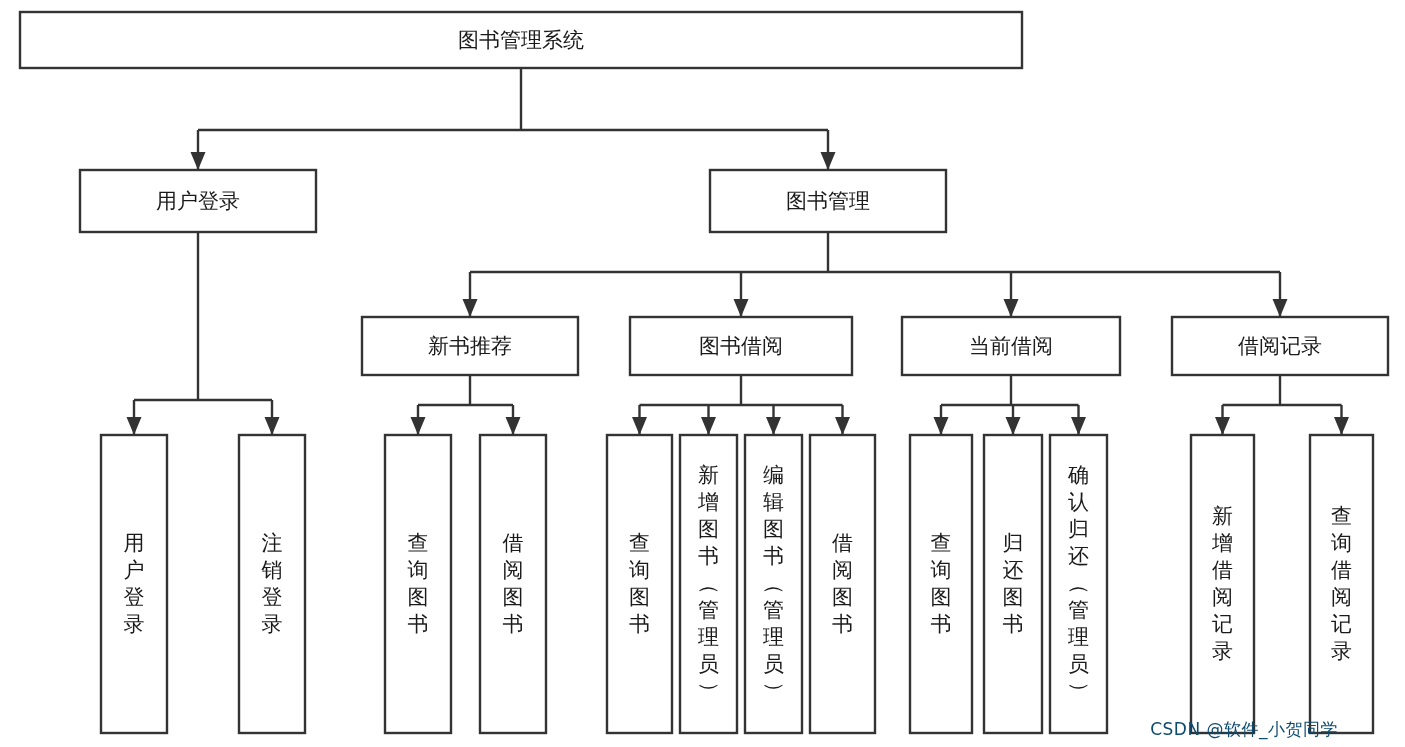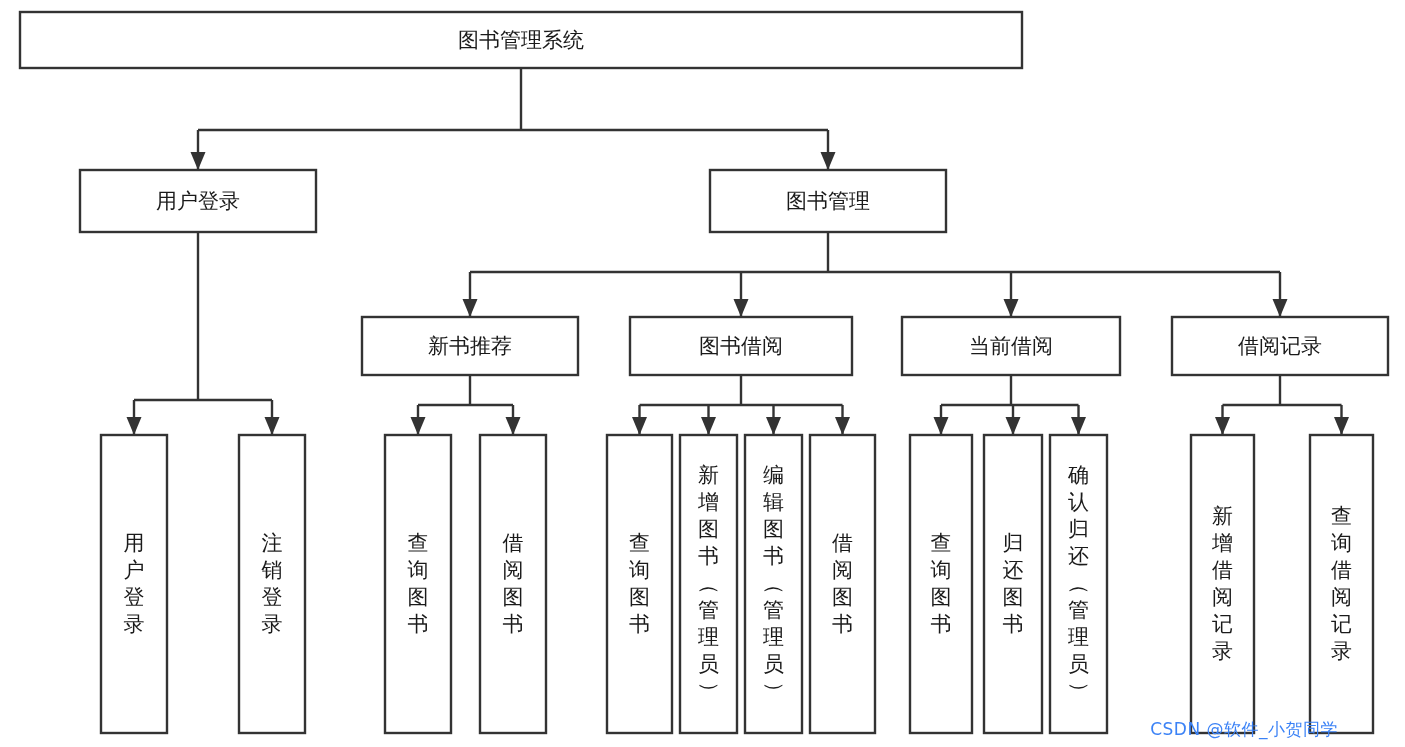--- a/index.html
+++ b/index.html
@@ -51,21 +51,21 @@
   .arrow-head {
     fill: #333333;
     stroke: none;
   }
   .watermark {
     position: absolute;
     right: 14px;
     bottom: 6px;
     font-family: "DejaVu Sans", "Liberation Sans", sans-serif;
     font-size: 17px;
-    color: #3b82f6;
+    color: #0c4a6e;
     letter-spacing: 0.5px;
     white-space: nowrap;
     user-select: none;
   }
 </style>
 </head>
 <body>
 
 <div id="diagram-root">
   <svg id="flow-svg" viewBox="0 0 1405 747">

